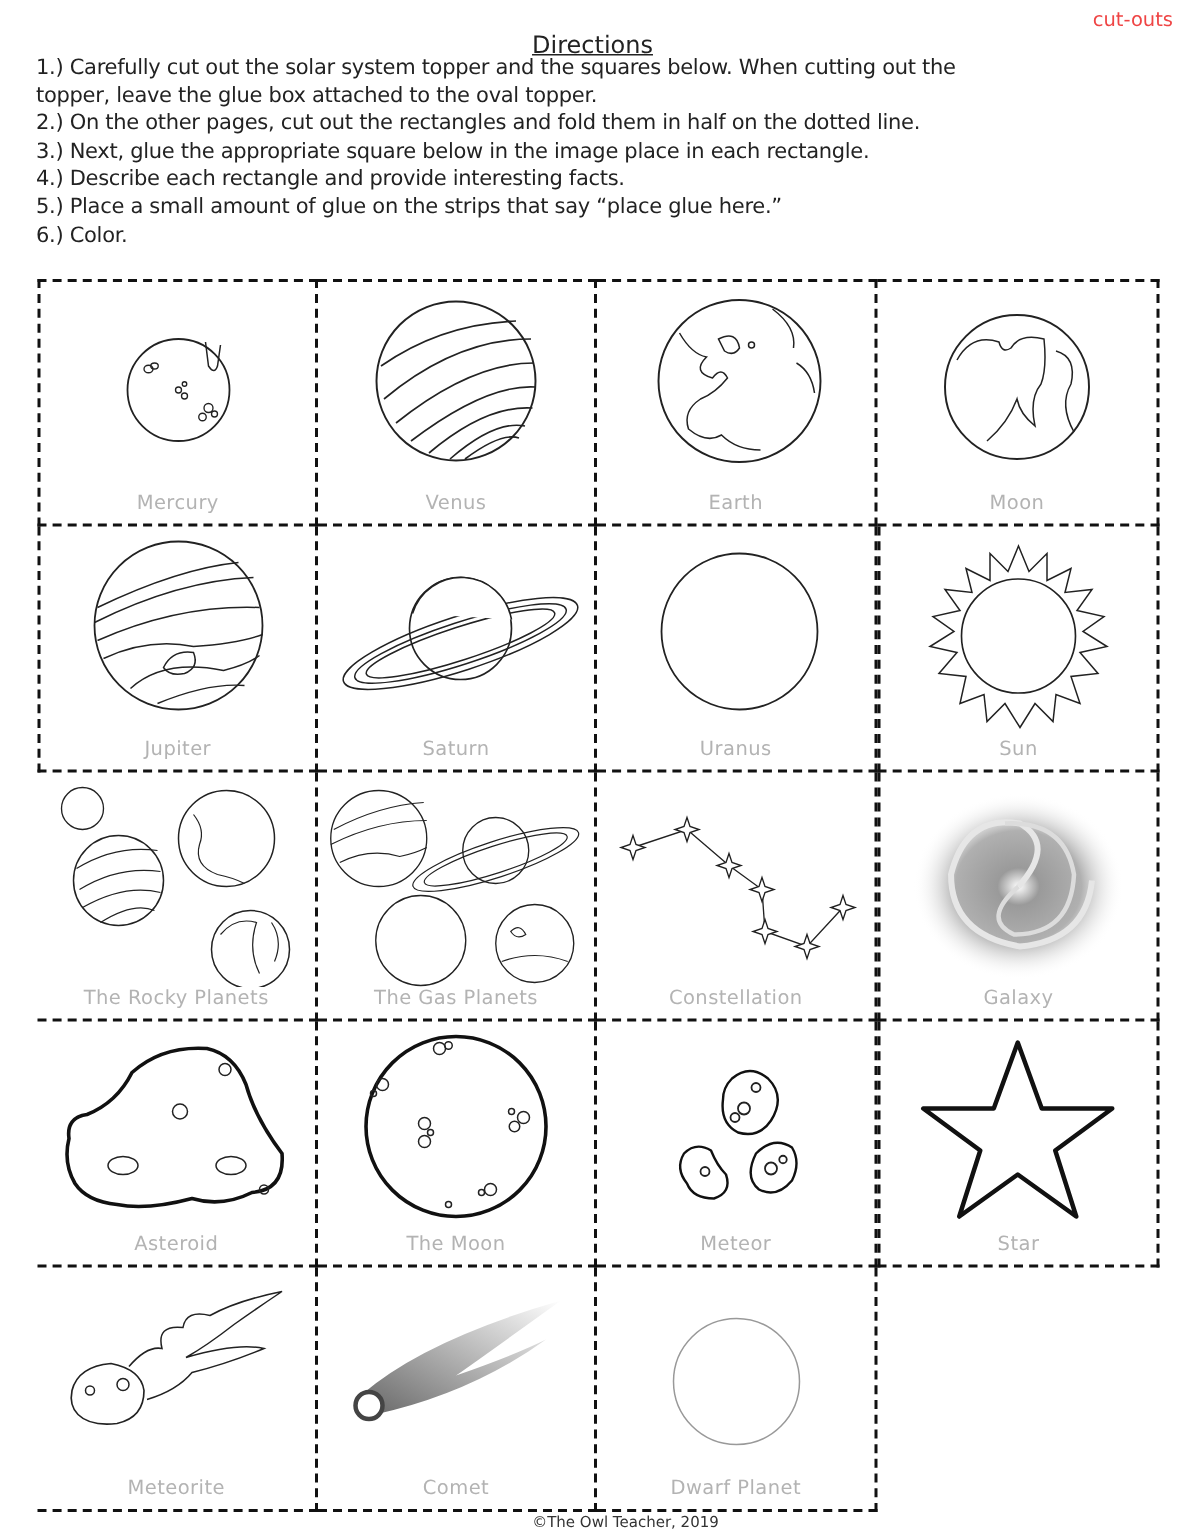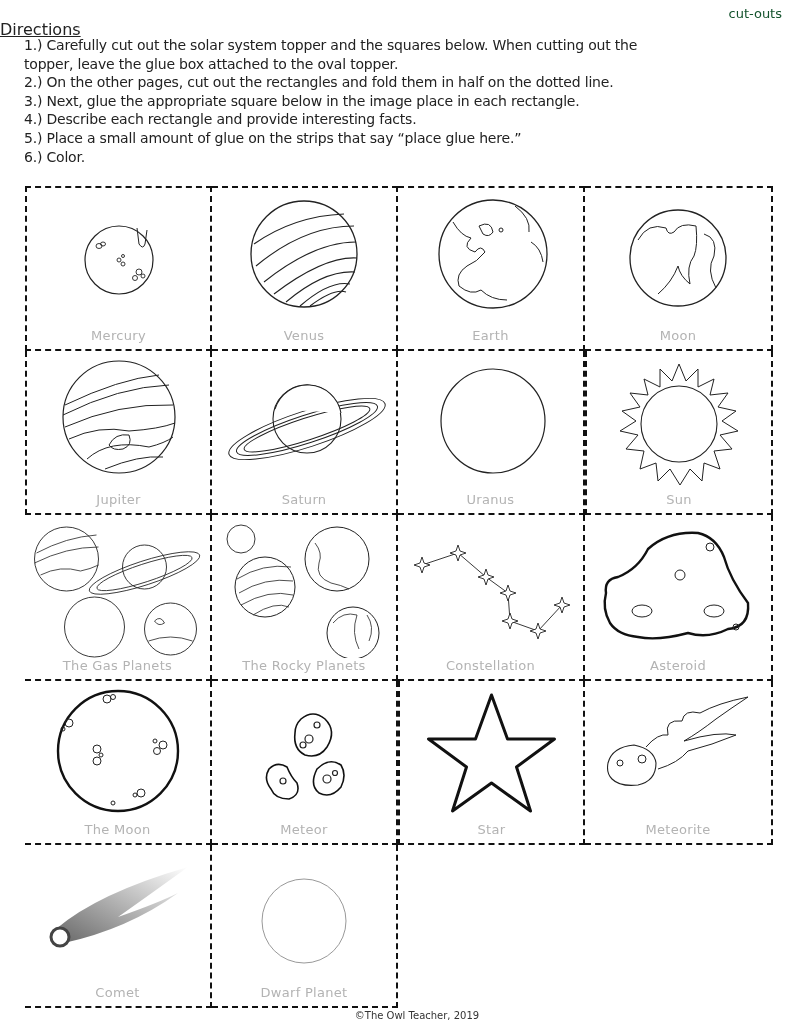--- a/index.html
+++ b/index.html
@@ -1,19 +1,19 @@
 <!DOCTYPE html>
 <html><head>
 <meta charset="utf-8">
 <style>
   html, body { margin: 0; padding: 0; background: #ffffff; }
   body { width: 790px; height: 1024px; position: relative; overflow: hidden;
          font-family: "DejaVu Sans", "Liberation Sans", sans-serif; color: #222; }
-  .tag { position: absolute; top: 6px; right: 8px; font-size: 13px; color: #14532d; }
-  .title { position: absolute; top: 20px; left: 0; width: 790px; 
+  .tag { position: absolute; top: 6px; right: 8px; font-size: 13px; color: #ef4444; }
+  .title { position: absolute; top: 20px; left: 0; width: 790px; text-align: center;
            font-size: 16px; text-decoration: underline; color: #222; }
   .directions { position: absolute; top: 36px; left: 24px; width: 740px;
                 font-size: 14px; line-height: 18.6px; color: #222; letter-spacing: -0.2px; }
   .directions div { white-space: nowrap; }
   .grid { position: absolute; left: 25px; top: 186px; width: 748px; height: 822px;
           display: grid; grid-template-columns: 187px 186px 187px 188px;
           grid-template-rows: 165px 164px 166px 164px 163px; }
   .cell { position: relative; border-right: 2.5px dashed #111; border-bottom: 2.5px dashed #111; box-sizing: border-box; }
   .cell.col0 { border-left: 2.5px dashed #111; }
   .cell.row0 { border-top: 2.5px dashed #111; }
@@ -120,60 +120,76 @@
   </div>
 
   <div class="cell col0">
     <svg width="130" height="130" viewBox="0 0 130 130">
       <circle cx="65" cy="65" r="38" fill="none" stroke="#222" stroke-width="1.1"></circle>
       <polygon points="65,5 72,22 84,10 84,28 100,20 96,36 114,34 104,48 122,52 108,62 124,72 106,76 118,90 100,92 106,110 90,104 88,122 76,110 66,126 56,110 44,122 42,104 26,110 30,92 12,90 24,76 6,72 22,62 8,52 26,48 16,34 34,36 30,20 46,28 46,10 58,22" fill="none" stroke="#222" stroke-width="1"></polygon>
     </svg>
     <div class="label">Sun</div>
   </div>
   <div class="cell">
+    <svg width="170" height="135" viewBox="0 0 170 135">
+      <circle cx="22" cy="16" r="14" fill="none" stroke="#222" stroke-width="0.9"></circle>
+      <circle cx="46" cy="64" r="30" fill="none" stroke="#222" stroke-width="1"></circle>
+      <path d="M18 56 Q44 40 72 44 M20 70 Q46 54 74 58 M22 82 Q50 66 74 72 M34 92 Q56 78 70 84" fill="none" stroke="#222" stroke-width="0.8"></path>
+      <circle cx="118" cy="36" r="32" fill="none" stroke="#222" stroke-width="1"></circle>
+      <path d="M96 20 Q104 30 100 40 Q96 54 112 60 Q122 62 130 66" fill="none" stroke="#222" stroke-width="0.8"></path>
+      <circle cx="134" cy="110" r="26" fill="none" stroke="#222" stroke-width="1"></circle>
+      <path d="M114 100 Q124 88 138 92 Q132 110 140 126 M148 92 Q156 104 150 118" fill="none" stroke="#222" stroke-width="0.8"></path>
+    </svg>
+    <div class="label">The Rocky Planets</div>
+  </div>
+  <div class="cell">
     <svg width="175" height="135" viewBox="0 0 175 135">
       <circle cx="36" cy="36" r="32" fill="none" stroke="#222" stroke-width="0.9"></circle>
       <path d="M6 30 Q36 14 66 12 M4 40 Q36 24 68 24 M10 52 Q30 42 50 48 Q60 46 68 42" fill="none" stroke="#222" stroke-width="0.8"></path>
       <circle cx="114" cy="44" r="22" fill="none" stroke="#222" stroke-width="0.9"></circle>
       <ellipse cx="114" cy="50" rx="58" ry="12" transform="rotate(-18 114 50)" fill="none" stroke="#222" stroke-width="0.8"></ellipse>
       <ellipse cx="114" cy="50" rx="50" ry="9" transform="rotate(-18 114 50)" fill="none" stroke="#222" stroke-width="0.8"></ellipse>
       <circle cx="64" cy="104" r="30" fill="none" stroke="#222" stroke-width="0.9"></circle>
       <circle cx="140" cy="106" r="26" fill="none" stroke="#222" stroke-width="0.9"></circle>
       <path d="M124 98 Q130 92 134 100 Q128 104 124 98 Z M118 118 Q140 110 162 118" fill="none" stroke="#222" stroke-width="0.8"></path>
     </svg>
     <div class="label">The Gas Planets</div>
-  </div>
-  <div class="cell">
-    <svg width="170" height="135" viewBox="0 0 170 135">
-      <circle cx="22" cy="16" r="14" fill="none" stroke="#222" stroke-width="0.9"></circle>
-      <circle cx="46" cy="64" r="30" fill="none" stroke="#222" stroke-width="1"></circle>
-      <path d="M18 56 Q44 40 72 44 M20 70 Q46 54 74 58 M22 82 Q50 66 74 72 M34 92 Q56 78 70 84" fill="none" stroke="#222" stroke-width="0.8"></path>
-      <circle cx="118" cy="36" r="32" fill="none" stroke="#222" stroke-width="1"></circle>
-      <path d="M96 20 Q104 30 100 40 Q96 54 112 60 Q122 62 130 66" fill="none" stroke="#222" stroke-width="0.8"></path>
-      <circle cx="134" cy="110" r="26" fill="none" stroke="#222" stroke-width="1"></circle>
-      <path d="M114 100 Q124 88 138 92 Q132 110 140 126 M148 92 Q156 104 150 118" fill="none" stroke="#222" stroke-width="0.8"></path>
-    </svg>
-    <div class="label">The Rocky Planets</div>
   </div>
   <div class="cell">
     <svg width="170" height="120" viewBox="0 0 170 120">
       <polyline points="16,42 52,30 80,54 102,70 104,98 132,108 156,82" fill="none" stroke="#222" stroke-width="0.9"></polyline>
       <g fill="#fff" stroke="#222" stroke-width="0.9">
         <path d="M16 34 L18 40 L24 42 L18 44 L16 50 L14 44 L8 42 L14 40 Z"></path>
         <path d="M52 22 L54 28 L60 30 L54 32 L52 38 L50 32 L44 30 L50 28 Z"></path>
         <path d="M80 46 L82 52 L88 54 L82 56 L80 62 L78 56 L72 54 L78 52 Z"></path>
         <path d="M102 62 L104 68 L110 70 L104 72 L102 78 L100 72 L94 70 L100 68 Z"></path>
         <path d="M104 90 L106 96 L112 98 L106 100 L104 106 L102 100 L96 98 L102 96 Z"></path>
         <path d="M132 100 L134 106 L140 108 L134 110 L132 116 L130 110 L124 108 L130 106 Z"></path>
         <path d="M156 74 L158 80 L164 82 L158 84 L156 90 L154 84 L148 82 L154 80 Z"></path>
       </g>
     </svg>
     <div class="label">Constellation</div>
   </div>
 
+  <div class="cell col0">
+    <svg width="150" height="130" viewBox="0 0 150 130">
+      <defs>
+        <radialGradient id="gal" cx="50%" cy="50%" r="50%">
+          <stop offset="0%" stop-color="#ffffff"></stop>
+          <stop offset="20%" stop-color="#9a9a9a"></stop>
+          <stop offset="60%" stop-color="#b0b0b0"></stop>
+          <stop offset="100%" stop-color="#ffffff" stop-opacity="0"></stop>
+        </radialGradient>
+      </defs>
+      <ellipse cx="75" cy="68" rx="70" ry="62" fill="url(#gal)"></ellipse>
+      <path d="M75 68 Q100 40 76 26 Q40 20 30 60 Q30 100 76 108 Q120 104 124 64" fill="none" stroke="#e6e6e6" stroke-width="4"></path>
+      <path d="M75 68 Q50 90 72 100 Q110 100 112 60 Q106 24 66 26" fill="none" stroke="#dcdcdc" stroke-width="3"></path>
+    </svg>
+    <div class="label">Galaxy</div>
+  </div>
   <div class="cell">
     <svg width="160" height="125" viewBox="0 0 160 125">
       <path d="M8 70 Q6 56 20 54 Q40 46 50 26 Q70 8 100 10 Q118 14 126 34 Q132 56 150 80 Q152 104 130 106 Q110 116 90 110 Q60 118 40 114 Q20 112 12 100 Q4 86 8 70 Z" fill="none" stroke="#111" stroke-width="2.4"></path>
       <ellipse cx="44" cy="88" rx="10" ry="6" fill="none" stroke="#222" stroke-width="1"></ellipse>
       <ellipse cx="116" cy="88" rx="10" ry="6" fill="none" stroke="#222" stroke-width="1"></ellipse>
       <circle cx="82" cy="52" r="5" fill="none" stroke="#222" stroke-width="1"></circle>
       <circle cx="112" cy="24" r="4" fill="none" stroke="#222" stroke-width="1"></circle>
       <circle cx="138" cy="104" r="3" fill="none" stroke="#222" stroke-width="1"></circle>
     </svg>
     <div class="label">Asteroid</div>

